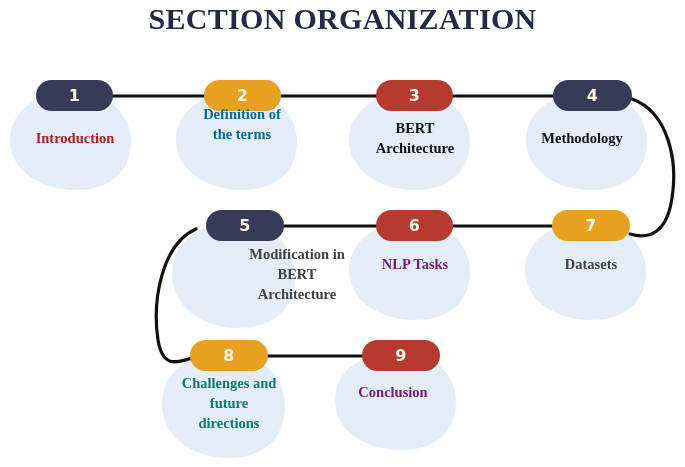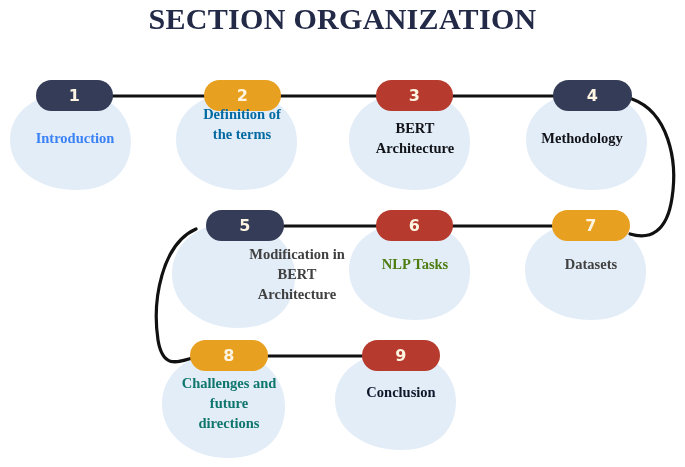--- a/index.html
+++ b/index.html
@@ -97,21 +97,21 @@
       <path d="M632 99 C668 112 678 160 672 198 C667 232 650 240 630 234"></path>
       <line x1="555" y1="226" x2="452" y2="226"></line>
       <line x1="378" y1="226" x2="284" y2="226"></line>
       <path d="M196 229 C162 244 152 300 158 340 C163 370 178 362 196 357"></path>
       <line x1="268" y1="356" x2="364" y2="356"></line>
     </g>
   </svg>
 
   <div class="node">
     <div class="pill navy" style="left: 36px; top: 80px; width: 77px; color: rgb(253, 245, 226); background: rgb(52, 60, 87);">1</div>
-    <div class="label" style="left: 11px; top: 128px; width: 128px; color: #3b82f6; text-align: center;">Introduction</div>
+    <div class="label" style="left: 11px; top: 128px; width: 128px; color: #b91c1c; text-align: center;">Introduction</div>
   </div>
 
   <div class="node">
     <div class="pill orange" style="left: 204px; top: 80px; width: 77px; color: rgb(253, 245, 226); background: rgb(232, 160, 32);">2</div>
     <div class="label" style="left: 177px; top: 104px; width: 130px; color: #0369a1;">Definition of
 the terms</div>
   </div>
 
   <div class="node">
     <div class="pill red" style="left: 376px; top: 80px; width: 77px; color: rgb(253, 245, 226); background: rgb(182, 58, 45);">3</div>
@@ -126,33 +126,33 @@
 
   <div class="node">
     <div class="pill navy" style="left: 206px; top: 210px; width: 78px; color: rgb(253, 245, 226); background: rgb(52, 60, 87);">5</div>
     <div class="label" style="left: 184px; top: 244px; width: 130px; color: #404040; margin-left: 48px;">Modification in
 BERT
 Architecture</div>
   </div>
 
   <div class="node">
     <div class="pill red" style="left: 376px; top: 210px; width: 77px; color: rgb(253, 245, 226); background: rgb(182, 58, 45);">6</div>
-    <div class="label" style="left: 350px; top: 254px; width: 130px; color: #4d7c0f;">NLP Tasks</div>
+    <div class="label" style="left: 350px; top: 254px; width: 130px; color: #701a75;">NLP Tasks</div>
   </div>
 
   <div class="node">
     <div class="pill orange" style="left: 552px; top: 210px; width: 78px; color: rgb(253, 245, 226); background: rgb(232, 160, 32);">7</div>
     <div class="label" style="left: 526px; top: 254px; width: 130px; color: #404040;">Datasets</div>
   </div>
 
   <div class="node">
     <div class="pill orange" style="left: 190px; top: 340px; width: 78px; color: rgb(253, 245, 226); background: rgb(232, 160, 32);">8</div>
     <div class="label" style="left: 163px; top: 373px; width: 132px; color: #0f766e;">Challenges and
 future
 directions</div>
   </div>
 
   <div class="node">
     <div class="pill red" style="left: 362px; top: 340px; width: 78px; color: rgb(253, 245, 226); background: rgb(182, 58, 45);">9</div>
-    <div class="label" style="left: 336px; top: 382px; width: 130px; color: #0f172a;">Conclusion</div>
+    <div class="label" style="left: 328px; top: 382px; width: 130px; color: #701a75;">Conclusion</div>
   </div>
 
 </div>
 
 </body></html>

